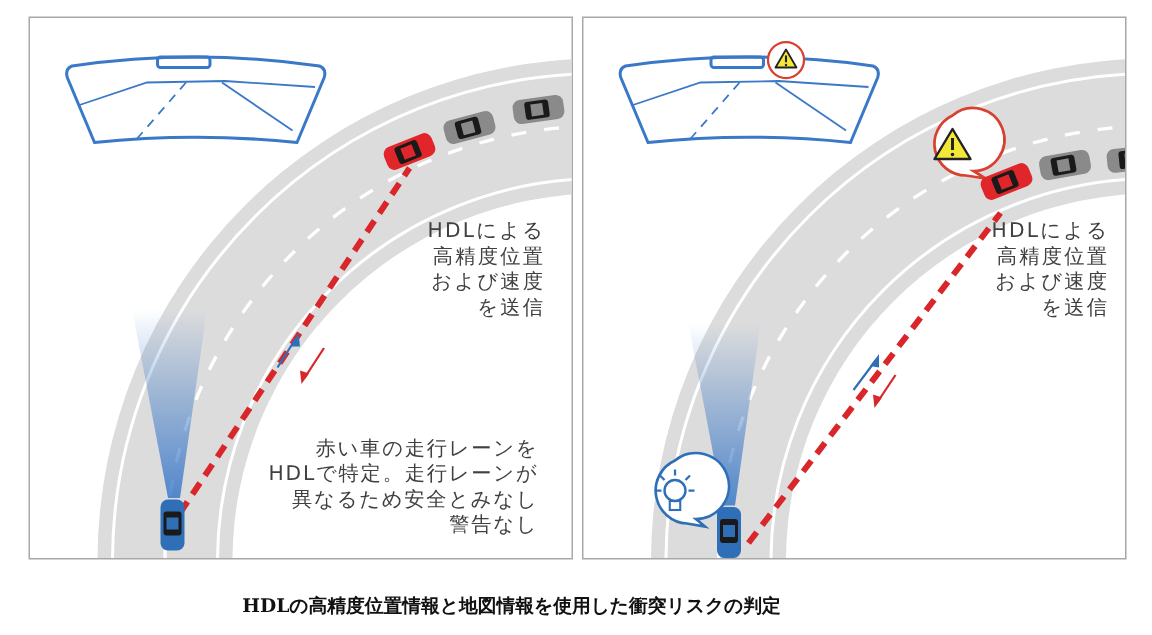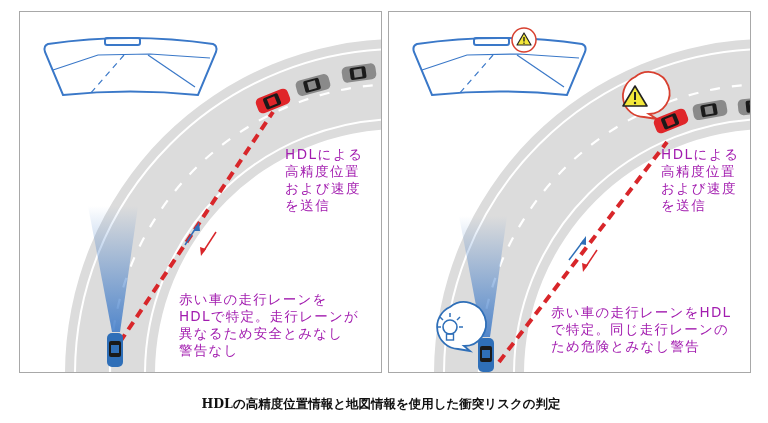--- a/index.html
+++ b/index.html
@@ -3,26 +3,26 @@
   <meta charset="utf-8">
   <style>
     html, body { margin: 0; padding: 0; background: #ffffff; }
     body { width: 768px; height: 423px; position: relative; overflow: hidden;
            font-family: "DejaVu Sans", sans-serif; }
     .panel { position: absolute; top: 11px; width: 363px; height: 362px;
              border: 1px solid #a8a8a8; background: #fff; overflow: hidden; box-sizing: border-box; }
     #panel-1 { left: 19px; }
     #panel-2 { left: 388px; }
     .panel svg { position: absolute; left: 0; top: 0; }
-    .label { position: absolute; color: #a21caf; font-family: "DejaVu Sans", sans-serif;
-             white-space: pre; line-height: 17px; }
+    .label { position: absolute; color: #404040; font-family: "DejaVu Sans", sans-serif;
+             white-space: pre; line-height: 17px; text-align: right; }
     .label.send { font-size: 13.5px; letter-spacing: 1.5px; }
     .label.desc { font-size: 13.5px; letter-spacing: 1.2px; }
     .caption { position: absolute; left: 0; width: 682px; top: 396px; text-align: center;
-               font-family: "DejaVu Serif", serif; font-size: 12.5px; font-weight: bold; color: #111; margin-left: 40px; }
+               font-family: "DejaVu Serif", serif; font-size: 12.5px; font-weight: bold; color: #111; }
   </style>
 </head>
 <body>
 
 <div class="panel" id="panel-1">
   <svg width="363" height="362" viewBox="0 0 363 362">
     <defs>
       <linearGradient id="beamGrad1" x1="0" y1="0" x2="0" y2="1">
         <stop offset="0" stop-color="#3a78c8" stop-opacity="0"></stop>
         <stop offset="1" stop-color="#3a78c8" stop-opacity="0.85"></stop>
@@ -162,18 +162,15 @@
     <g transform="translate(366,94) rotate(-6)">
       <rect x="-17" y="-8" width="34" height="16" rx="5" fill="#8a8a8a"></rect>
       <rect x="-9" y="-6" width="16" height="12" rx="2" fill="#1a1a1a"></rect>
       <rect x="-5" y="-4" width="8" height="8" fill="#8a8a8a"></rect>
     </g>
   </svg>
   <div class="label send" style="left:272px; top:134px;">HDLによる
 高精度位置
 および速度
 を送信</div>
-  <div class="label desc" style="left:162px; top:292px;">赤い車の走行レーンをHDL
-で特定。同じ走行レーンの
-ため危険とみなし警告</div>
 </div>
 
 <div class="caption">HDLの高精度位置情報と地図情報を使用した衝突リスクの判定</div>
 
 </body></html>

